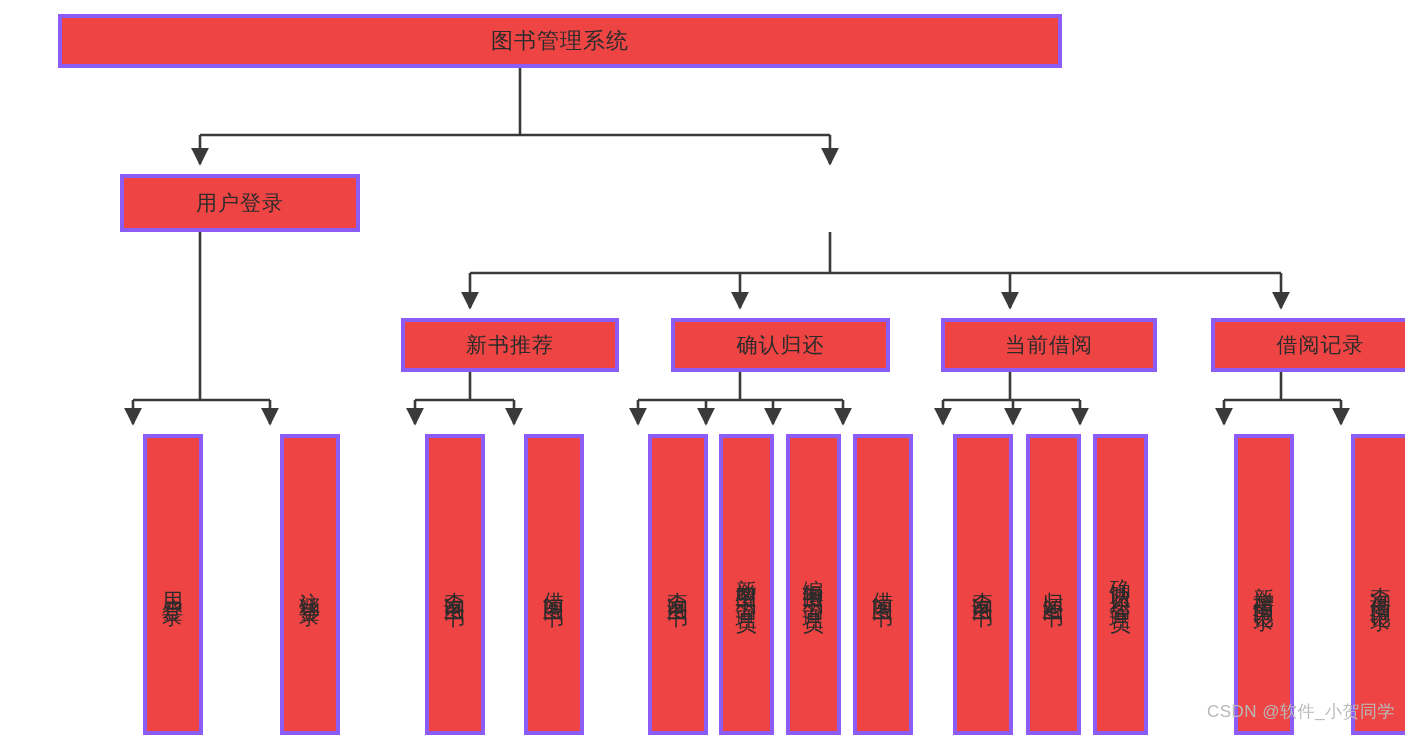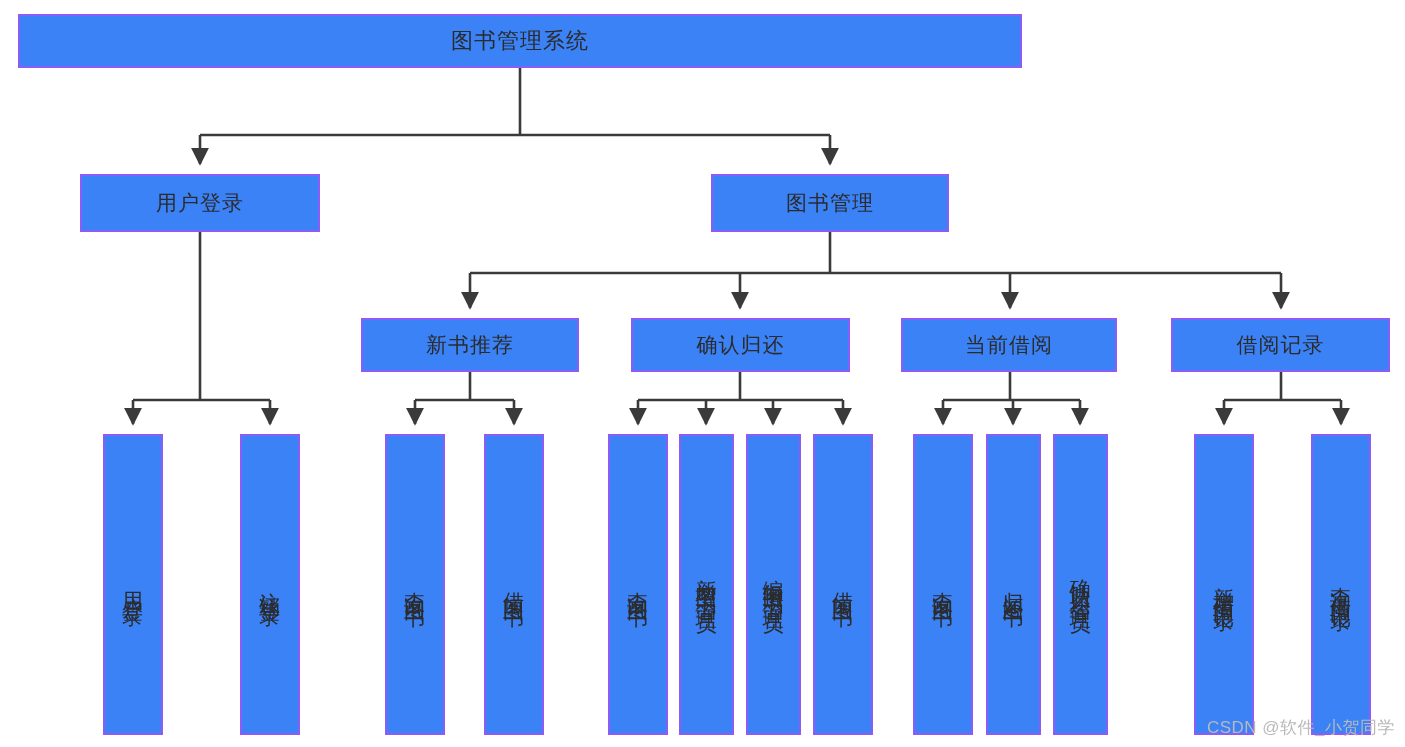--- a/index.html
+++ b/index.html
@@ -1,28 +1,28 @@
 <!DOCTYPE html>
 <html><head>
 <meta charset="utf-8">
 <style>
   html,body{margin:0;padding:0;background:#ffffff;}
   body{width:1405px;height:747px;overflow:hidden;
        font-family:"Liberation Sans","DejaVu Sans",sans-serif;}
   #diagram{position:relative;width:1405px;height:747px;background:#fff;}
   svg{position:absolute;left:0;top:0;}
-  .node{position:absolute;box-sizing:border-box;background:#3b82f6;
-        border:2px solid #8b5cf6;display:flex;align-items:center;
-        justify-content:center;color:#2b2b2b;}
+  .node{position:absolute;box-sizing:border-box;background:#ef4444;
+        border:4px solid #8b5cf6;display:flex;align-items:center;
+        justify-content:center;color:#2b2b2b;margin-left:40px;}
   .node.h{font-size:21px;letter-spacing:1px;}
   .node.root{font-size:22px;}
   .node.v{writing-mode:vertical-rl;text-orientation:upright;
           font-size:21px;letter-spacing:5px;line-height:1;
           padding:6px 0;}
-  .wm{position:absolute;right:10px;bottom:8px;color:#b9b9b9;
+  .wm{position:absolute;right:10px;bottom:24px;color:#b9b9b9;
       font-size:17px;letter-spacing:.5px;user-select:none;}
 </style>
 </head>
 <body>
 
 <div id="diagram">
 
   <svg width="1405" height="747">
     <defs>
       <marker id="arrow" viewBox="0 0 10 10" refX="9" refY="5" markerWidth="7" markerHeight="7" orient="auto-start-reverse">
@@ -69,21 +69,20 @@
       <path d="M 1281 372 L 1281 400"></path>
       <path d="M 1224 400 L 1341 400"></path>
       <path d="M 1224 400 L 1224 424" marker-end="url(#arrow)"></path>
       <path d="M 1341 400 L 1341 424" marker-end="url(#arrow)"></path>
     </g>
   </svg>
 
   <div class="node root h" style="left:18px;top:14px;width:1004px;height:54px;">图书管理系统</div>
 
   <div class="node h" style="left:80px;top:174px;width:240px;height:58px;">用户登录</div>
-  <div class="node h" style="left:711px;top:174px;width:238px;height:58px;">图书管理</div>
 
   <div class="node h" style="left:361px;top:318px;width:218px;height:54px;">新书推荐</div>
   <div class="node h" style="left:631px;top:318px;width:219px;height:54px;">确认归还</div>
   <div class="node h" style="left:901px;top:318px;width:216px;height:54px;">当前借阅</div>
   <div class="node h" style="left:1171px;top:318px;width:219px;height:54px;">借阅记录</div>
 
   <div class="node v" style="left:103px;top:434px;width:60px;height:301px;">用户登录</div>
   <div class="node v" style="left:240px;top:434px;width:60px;height:301px;">注销登录</div>
   <div class="node v" style="left:385px;top:434px;width:60px;height:301px;">查询图书</div>
   <div class="node v" style="left:484px;top:434px;width:60px;height:301px;">借阅图书</div>

